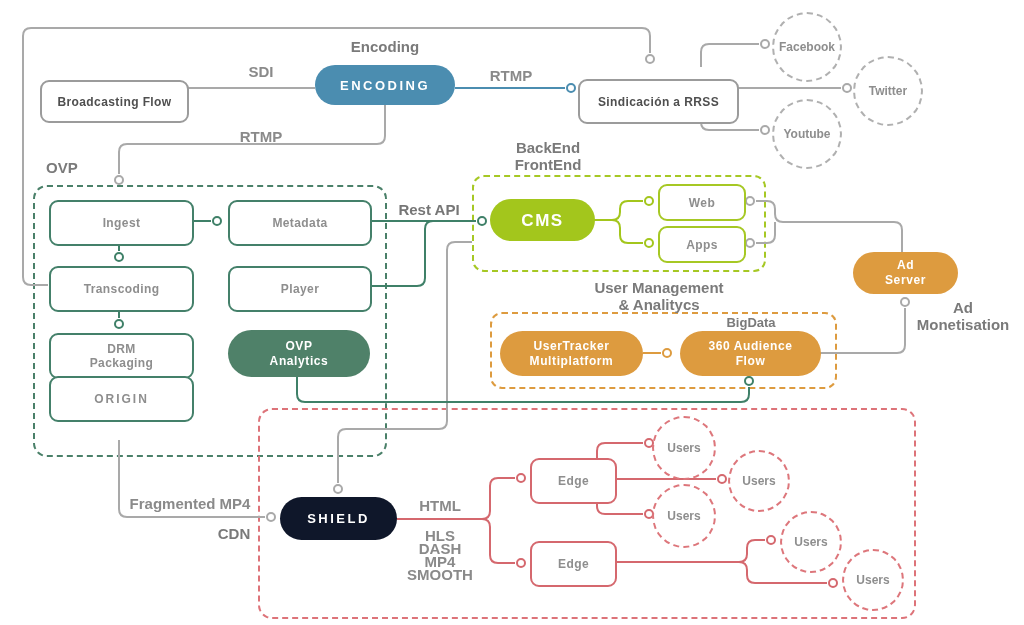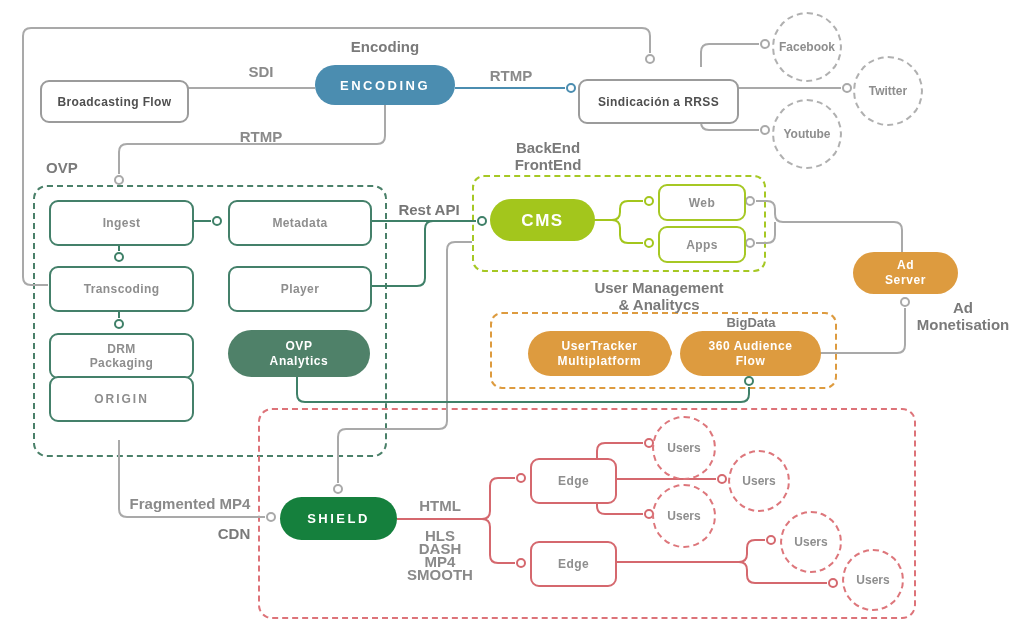--- a/index.html
+++ b/index.html
@@ -22,21 +22,21 @@
   .b-teal{border-color:#44806a;}
   .b-lime{border-color:#a6c824;}
   .b-red{border-color:#d5686e;}
   
   .pill{position:absolute;display:flex;align-items:center;justify-content:center;
     color:#fff;font-weight:700;font-size:12px;letter-spacing:.6px;text-align:center;line-height:15px;border-radius:24px;}
   .p-blue{background:#4b8db0;}
   .p-green{background:#4f8169;}
   .p-lime{background:#a3c61c;}
   .p-orange{background:#dd9b3f;}
-  .p-salmon{background:#15803d;}
+  .p-salmon{background:#0f172a;}
   .ls2{letter-spacing:2.5px;font-size:13px;}
   
   .circle{position:absolute;display:flex;align-items:center;justify-content:center;
     border:2px dashed;border-radius:50%;font-weight:700;font-size:12px;color:#8e8e8e;}
   .ci-gray{border-color:#b0b0b0;}
   .ci-red{border-color:#dd767b;text-align:right;}
   
   .title{position:absolute;font-weight:700;font-size:15px;color:#7a7a7a;text-align:center;line-height:17px;}
   .small-label{position:absolute;font-weight:700;font-size:15px;color:#8a8a8a;text-align:center;line-height:13px;}
   .ml{white-space:pre-line;}
@@ -170,21 +170,21 @@
   <div class="box b-teal" style="left:49px;top:376px;width:141px;height:42px;letter-spacing:2px;">ORIGIN</div>
   <div class="box b-lime" style="left:658px;top:226px;width:84px;height:33px;">Apps</div>
   <div class="box b-lime" style="left:658px;top:184px;width:84px;height:33px;">Web</div>
   <div class="box b-red" style="left:530px;top:458px;width:83px;height:42px;">Edge</div>
   <div class="box b-red" style="left:530px;top:541px;width:83px;height:42px;">Edge</div>
 
   <div class="pill p-blue ls2" style="left:315px;top:65px;width:140px;height:40px;">ENCODING</div>
   <div class="pill p-green ml" style="left:228px;top:330px;width:142px;height:47px;">OVP
 Analytics</div>
   <div class="pill p-lime" style="left:490px;top:199px;width:105px;height:42px;font-size:17px;letter-spacing:1.5px;">CMS</div>
-  <div class="pill p-orange ml" style="left:528px;top:331px;width:143px;height:45px;">UserTracker
+  <div class="pill p-orange ml" style="left:500px;top:331px;width:143px;height:45px;">UserTracker
 Multiplatform</div>
   <div class="pill p-orange ml" style="left:680px;top:331px;width:141px;height:45px;">360 Audience
 Flow</div>
   <div class="pill p-orange ml" style="left:853px;top:252px;width:105px;height:42px;">Ad
 Server</div>
   <div class="pill p-salmon ls2" style="left:280px;top:497px;width:117px;height:43px;">SHIELD</div>
 
   <div class="circle ci-gray" style="left:772px;top:12px;width:66px;height:66px;">Facebook</div>
   <div class="circle ci-gray" style="left:853px;top:56px;width:66px;height:66px;">Twitter</div>
   <div class="circle ci-gray" style="left:772px;top:99px;width:66px;height:66px;">Youtube</div>

